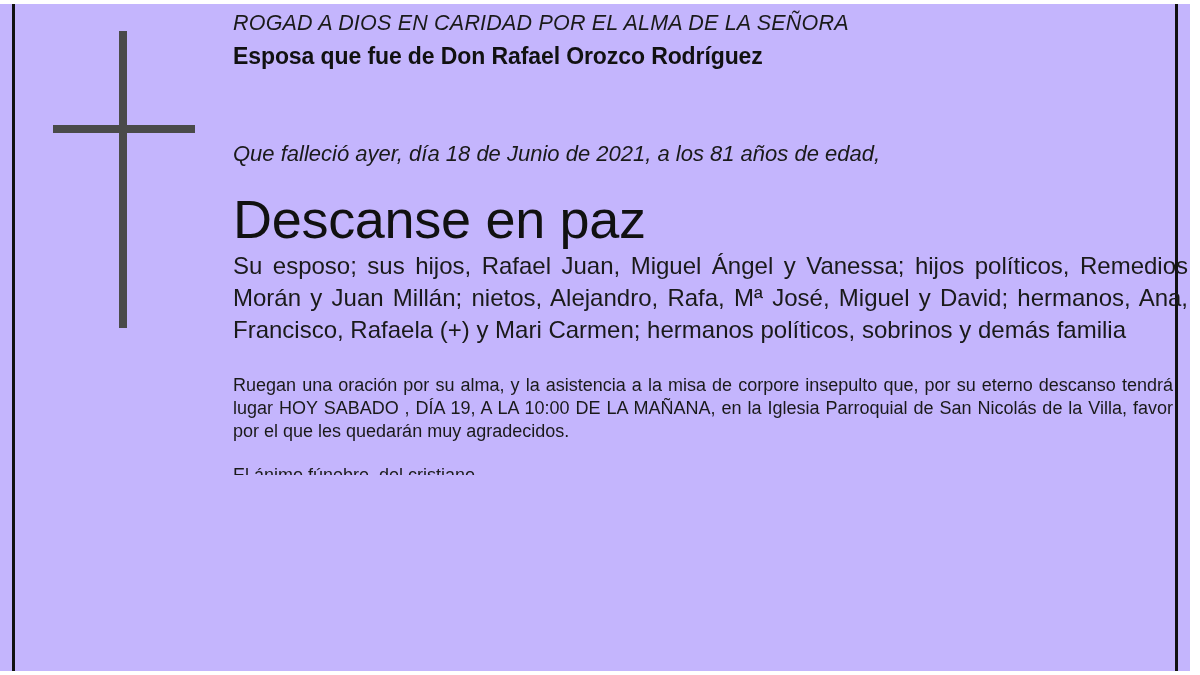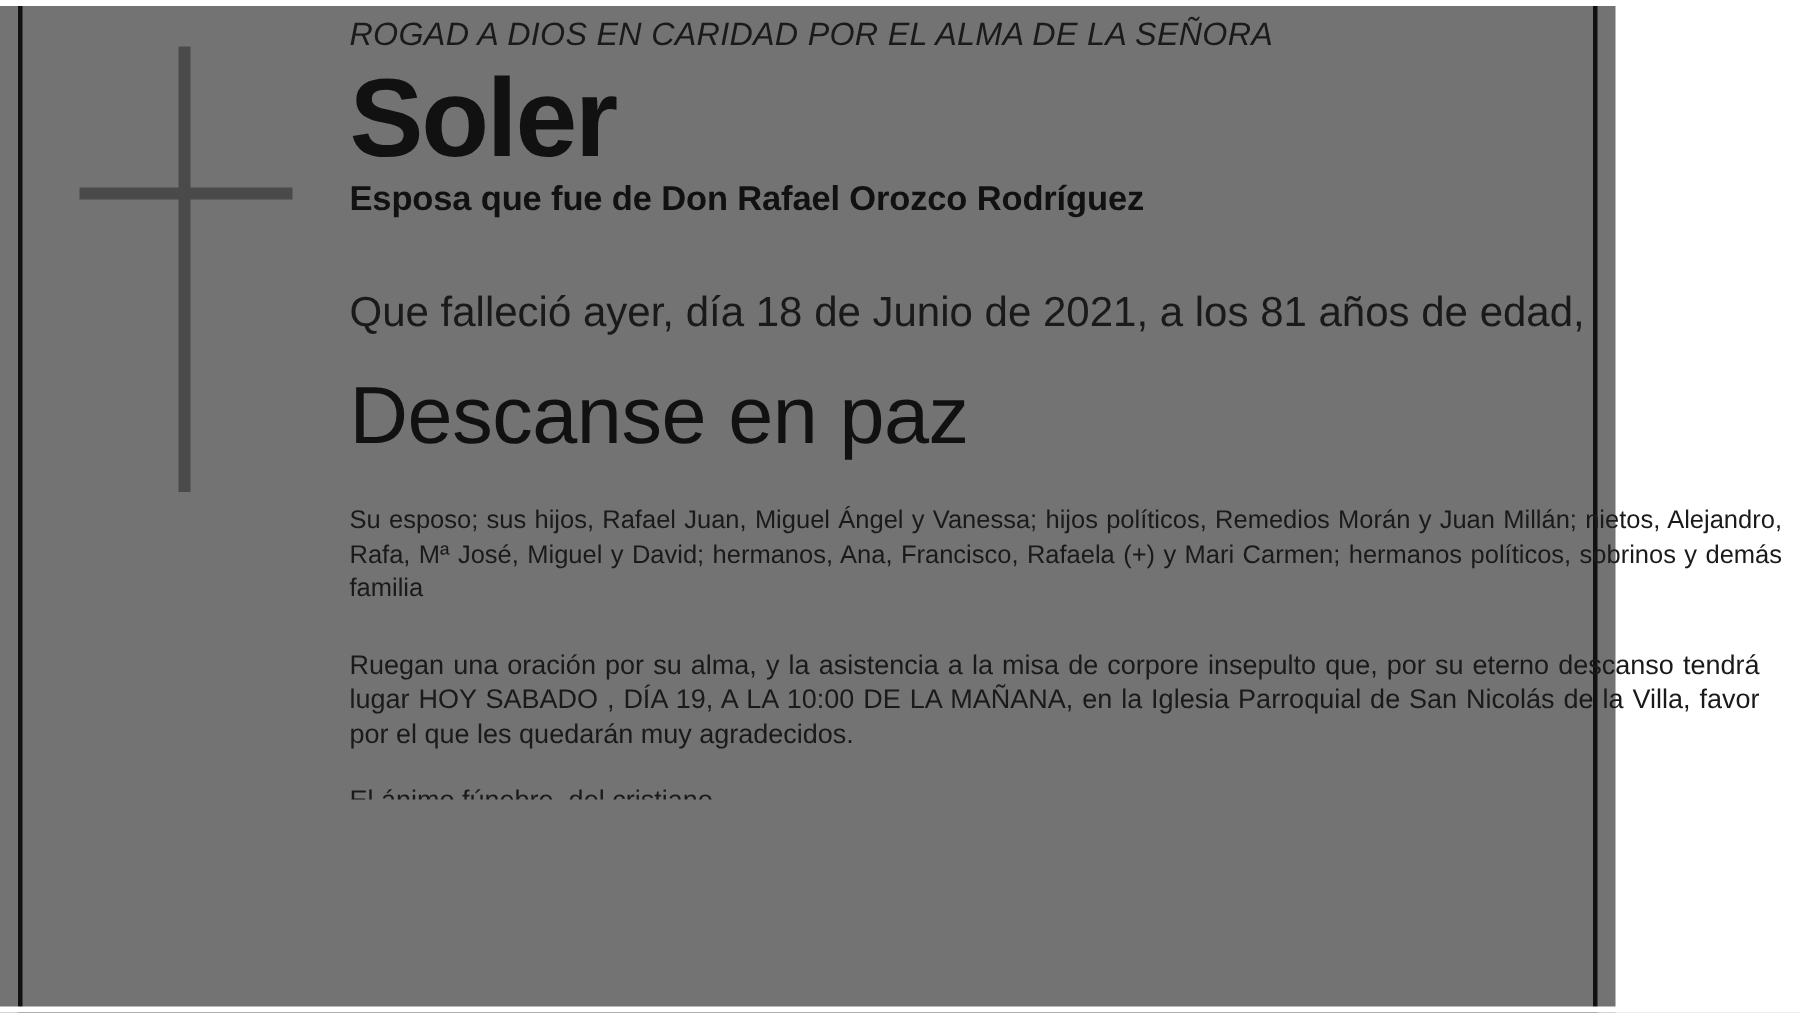--- a/index.html
+++ b/index.html
@@ -10,23 +10,23 @@
   body {
     width: 1200px;
     height: 675px;
     overflow: hidden;
     font-family: "Liberation Sans", sans-serif;
     color: #1a1a1a;
   }
 
   .page {
     position: relative;
-    width: 1077px;
+    width: 1190px;
     height: 675px;
-    background: #737373;
+    background: #c4b5fd;
     box-sizing: border-box;
   }
 
   
   .frame {
     position: absolute;
     left: 12px;
     top: 0px;
     right: 12px;
     bottom: 0px;
@@ -97,37 +97,37 @@
 
   .spouse-line {
     font-weight: bold;
     font-size: 23px;
     margin-top: 4px;
     letter-spacing: -0.1px;
     color: #111111;
   }
 
   .death-info {
-    font-size: 28px;
+    font-style: italic;
+    font-size: 22px;
     line-height: 1.28;
-    margin-top: 44px;
+    margin-top: 70px;
     color: #1a1a1a;
   }
 
   .rip {
     font-size: 54px;
     margin-top: 20px;
     letter-spacing: -0.3px;
     color: #111111;
   }
 
   .family {
-    font-size: 17px;
+    font-size: 24px;
     line-height: 1.33;
-    margin-top: 28px;
     text-align: justify;
     color: #1a1a1a;
     width: 955px;
   }
 
   .service {
     font-size: 18px;
     line-height: 1.28;
     margin-top: 28px;
     text-align: justify;
@@ -154,21 +154,20 @@
     <div class="cross">
       <div class="vbar"></div>
       <div class="hbar"></div>
     </div>
 
     <div class="content">
 
       <div class="kicker">ROGAD A DIOS EN CARIDAD POR EL ALMA DE LA SEÑORA</div>
 
       <div class="deceased-name">
-        <div>Soler</div>
       </div>
 
       <div class="spouse-line">Esposa que fue de Don Rafael Orozco Rodríguez</div>
 
       <div class="death-info">
         <div>Que falleció ayer, día 18 de Junio de 2021, a los 81 años de edad,</div>
       </div>
 
       <div class="rip">Descanse en paz</div>
 

